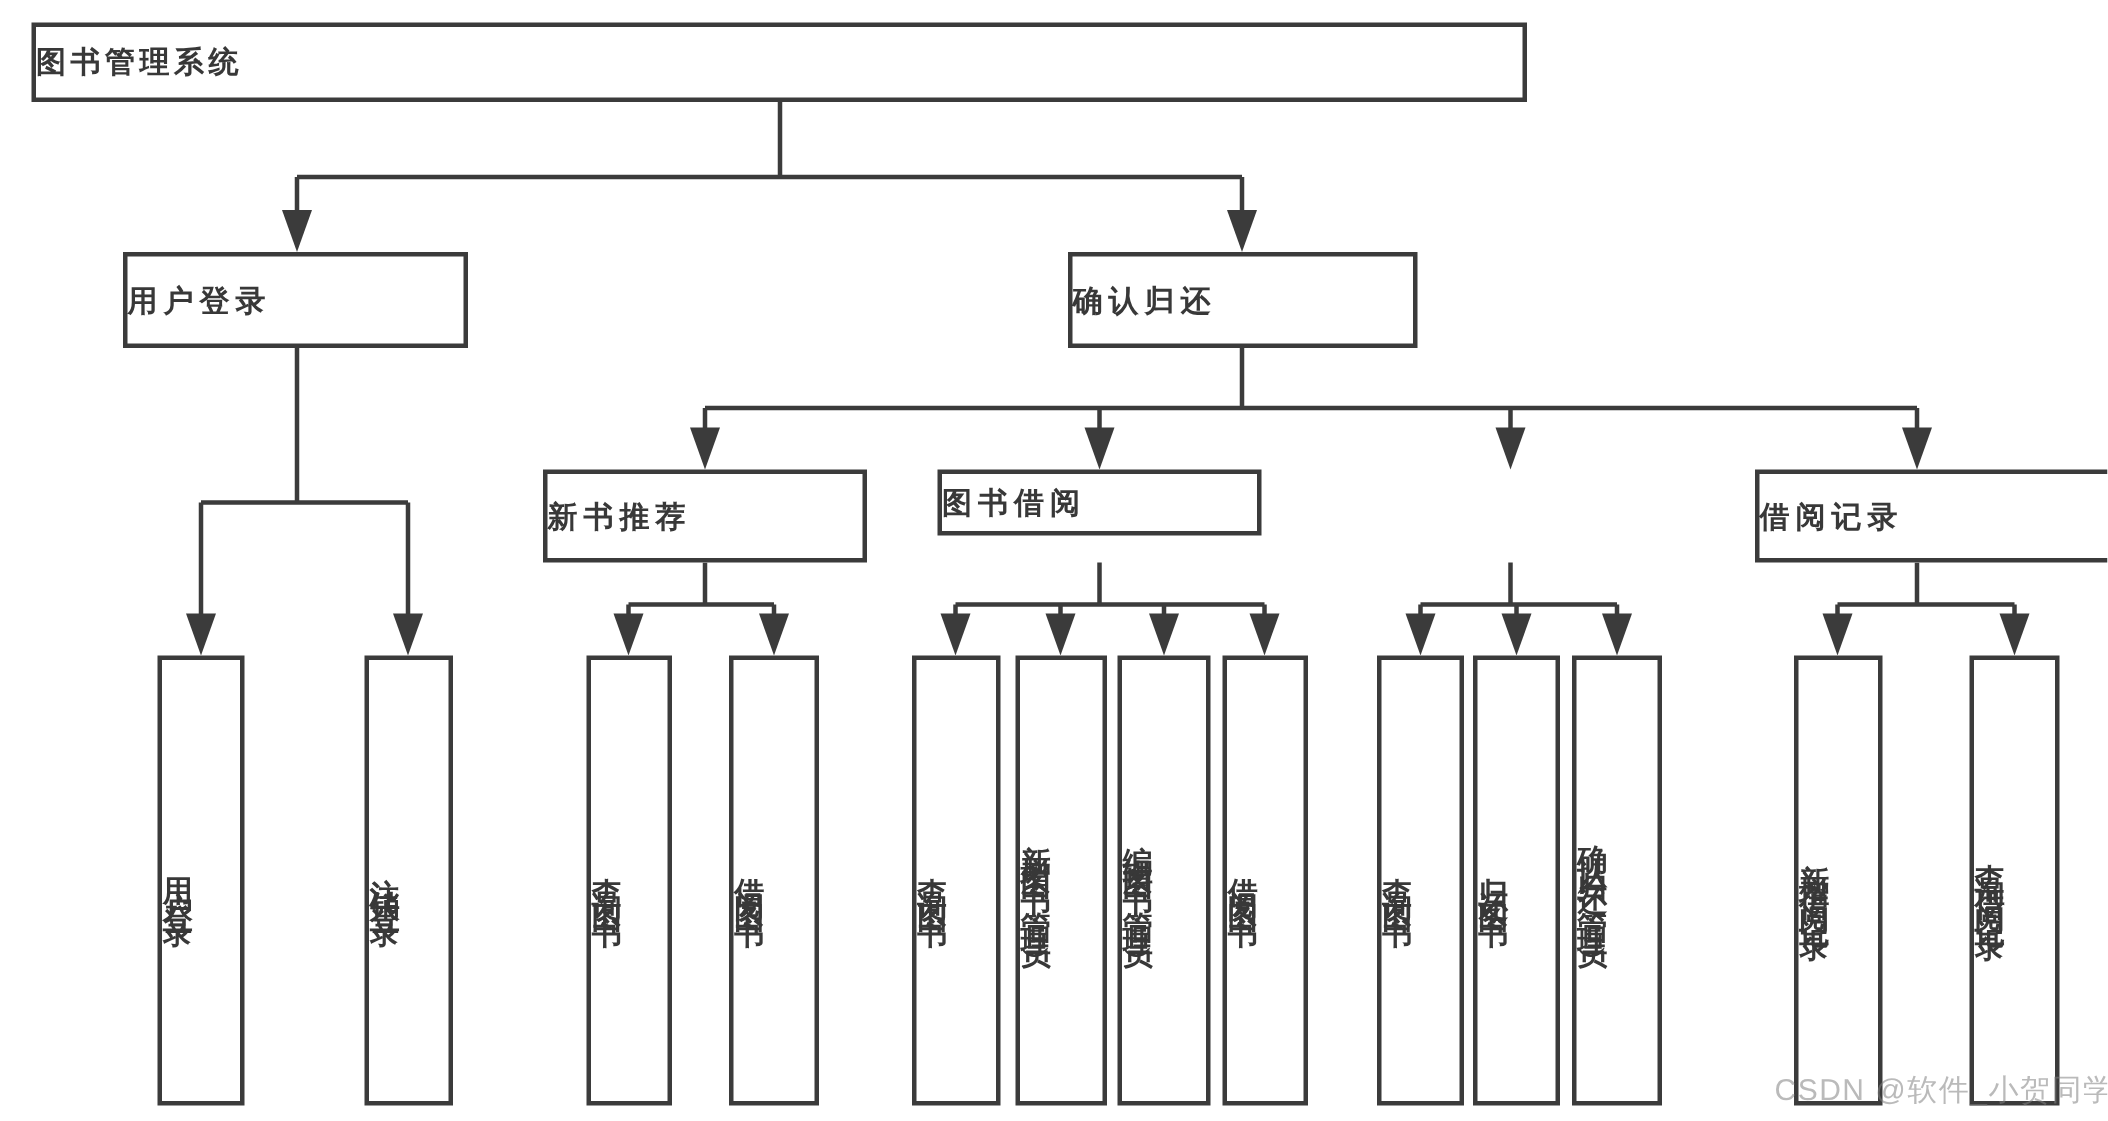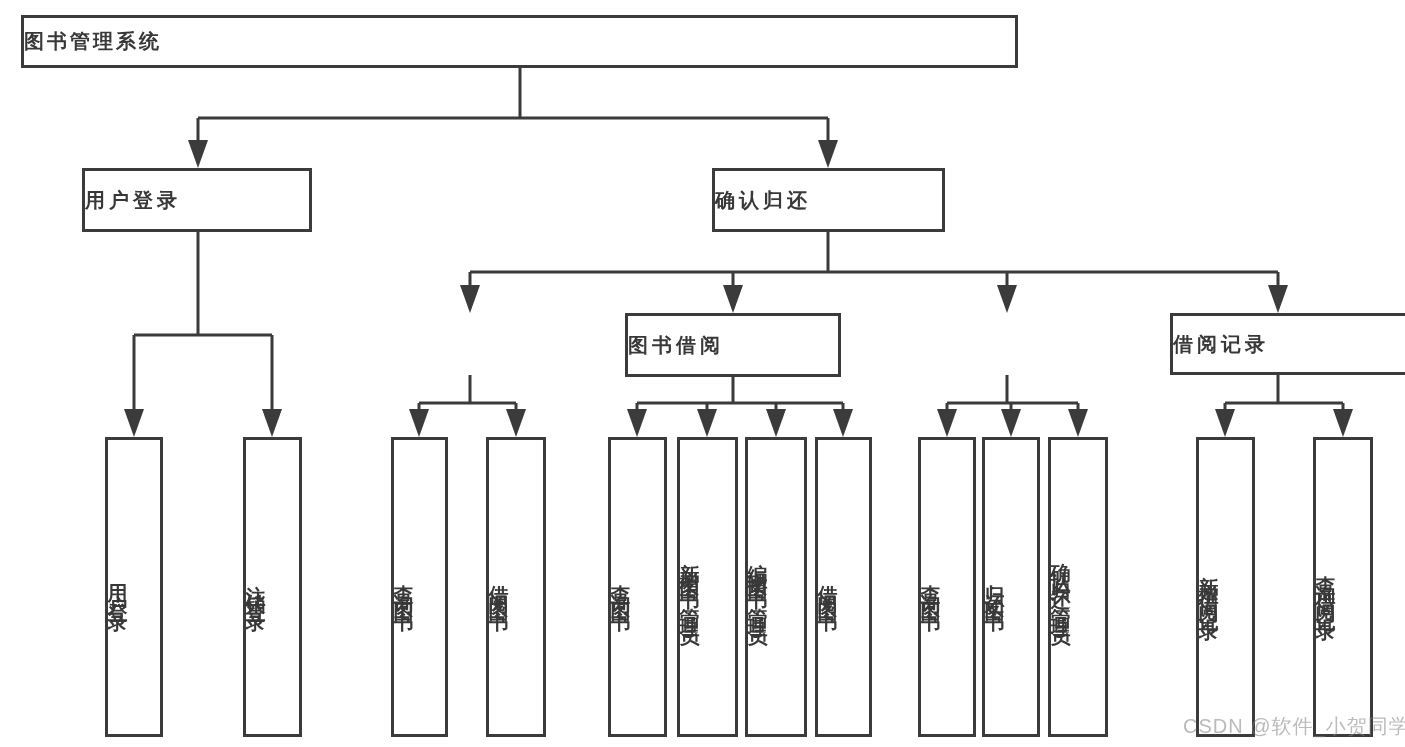--- a/index.html
+++ b/index.html
@@ -125,21 +125,24 @@
     <span>图书管理系统</span>
   </div>
 
   <div class="box h-box" style="left:82px;top:168px;width:230px;height:64px">
     <span>用户登录</span>
   </div>
   <div class="box h-box" style="left:712px;top:168px;width:233px;height:64px">
     <span>确认归还</span>
   </div>
 
-  <div class="box h-box" style="left:625px;top:313px;width:216px;height:64px">
+  <div class="box h-box" style="left:362px;top:313px;width:216px;height:62px">
+    <span>新书推荐</span>
+  </div>
+  <div class="box h-box" style="left:625px;top:313px;width:216px;height:44px">
     <span>图书借阅</span>
   </div>
   <div class="box h-box" style="left:1170px;top:313px;width:256px;height:62px">
     <span>借阅记录</span>
   </div>
 
   <div class="box v-box" style="left:105px;top:437px;width:58px;height:300px">
     <span class="v-text">用户登录</span>
   </div>
   <div class="box v-box" style="left:243px;top:437px;width:59px;height:300px">

